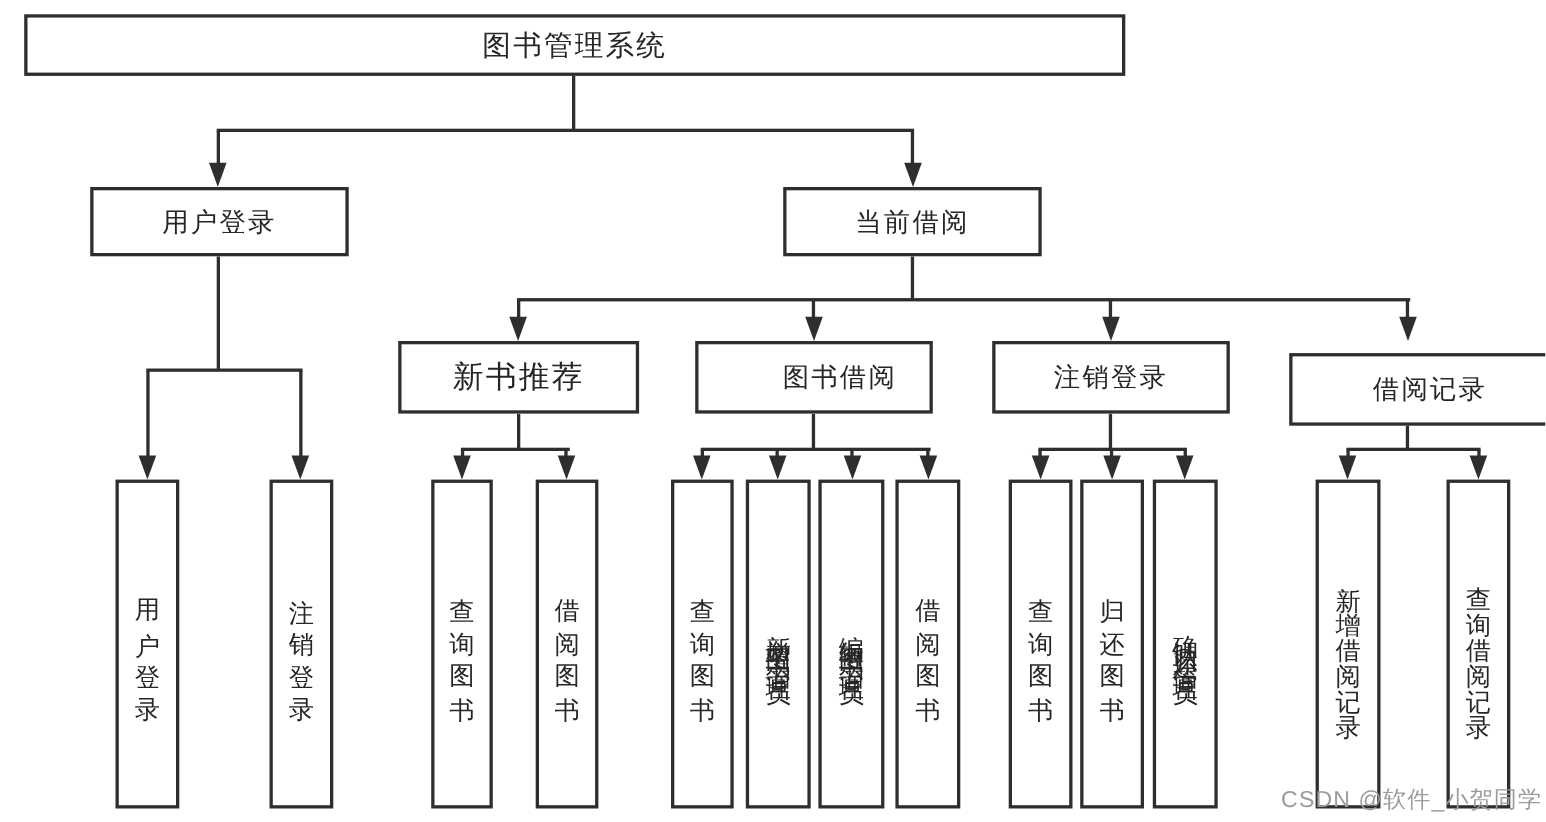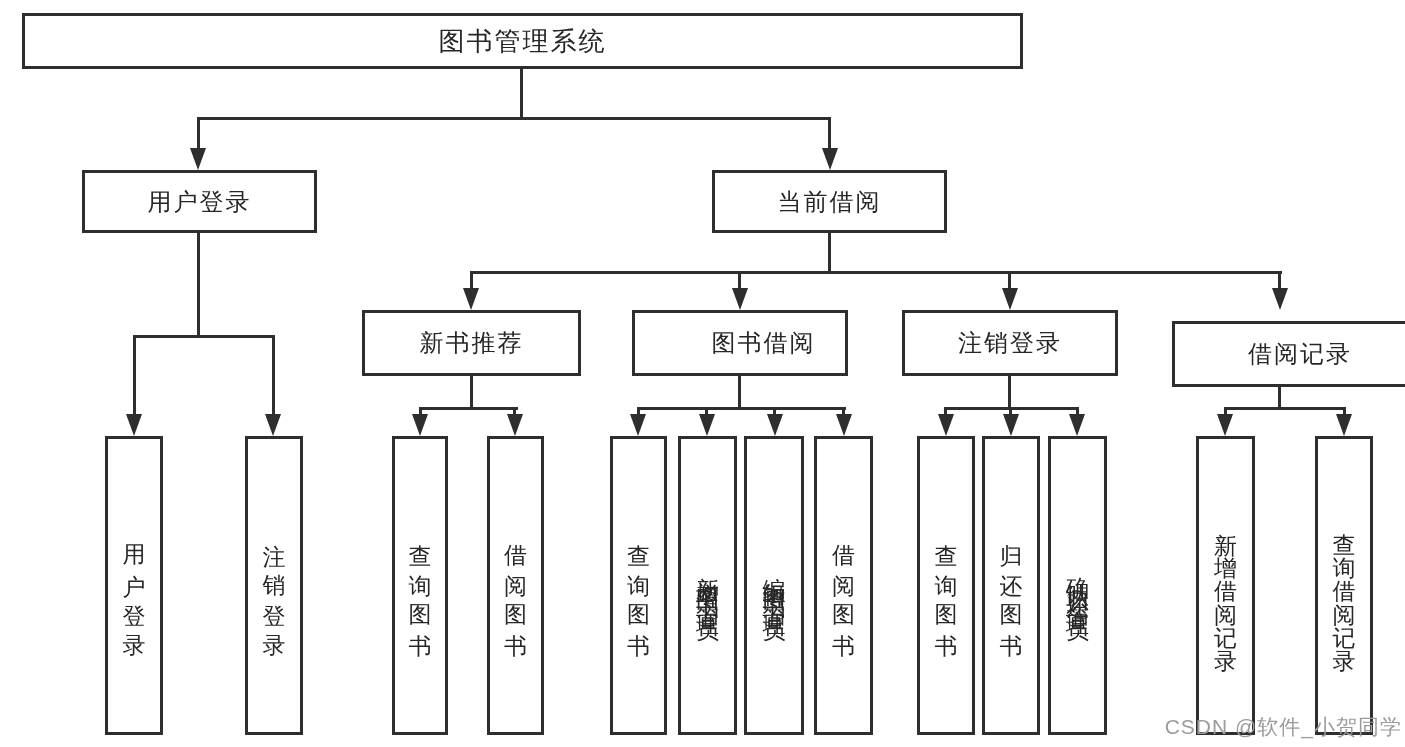--- a/index.html
+++ b/index.html
@@ -125,21 +125,21 @@
       <div class="node" style="left: 712px; top: 170px; width: 235px; height: 63px;">
         <span class="label" style="font-size: 24px;">当前借阅</span>
       </div>
       <div class="node vertical" style="left: 105px; top: 436px; width: 58px; height: 299px;">
         <span class="label" style="font-size: 23px; letter-spacing: 30px;">用户登录</span>
       </div>
       <div class="node vertical" style="left: 245px; top: 436px; width: 58px; height: 299px;">
         <span class="label" style="font-size: 23px; letter-spacing: 30px;">注销登录</span>
       </div>
       <div class="node" style="left: 362px; top: 310px; width: 219px; height: 66px;">
-        <span class="label" style="font-size: 24px;">新书推荐</span>
+        <span class="label" style="font-size: 28px;">新书推荐</span>
       </div>
       <div class="node" style="left: 632px; top: 310px; width: 216px; height: 66px; padding-left: 47px;">
         <span class="label" style="font-size: 24px;">图书借阅</span>
       </div>
       <div class="node" style="left: 902px; top: 310px; width: 216px; height: 66px;">
         <span class="label" style="font-size: 24px;">注销登录</span>
       </div>
       <div class="node" style="left: 1172px; top: 310px; width: 256px; height: 66px; margin-top: 11px;">
         <span class="label" style="font-size: 24px;">借阅记录</span>
       </div>

